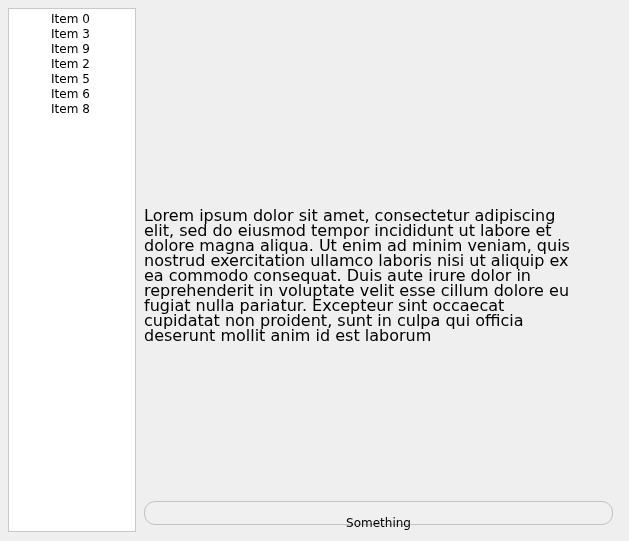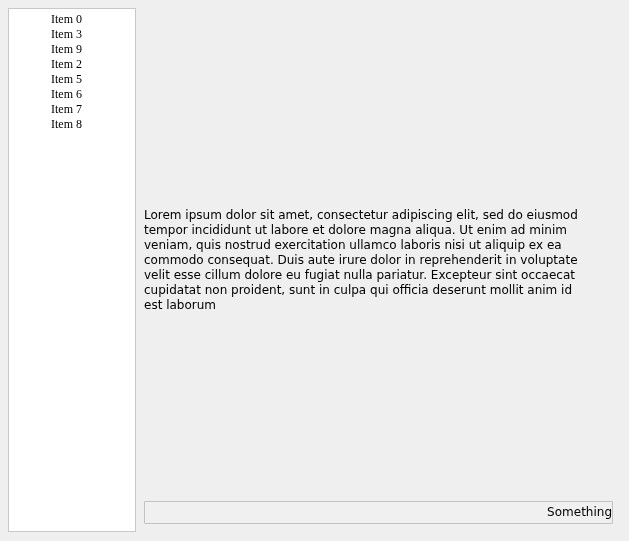--- a/index.html
+++ b/index.html
@@ -29,21 +29,20 @@
     position: absolute;
     left: 8px;
     top: 8px;
     width: 128px;
     height: 524px;
     background: #ffffff;
     border: 1px solid #c8c8c8;
     box-sizing: border-box;
     overflow: hidden;
     padding-top: 3px;
-    font-family: Liberation Serif, serif;
   }
   .list-item {
     height: 15px;
     line-height: 15px;
     padding-left: 42px;
     font-size: 12px;
     color: #000000;
     white-space: nowrap;
     box-sizing: border-box;
   }
@@ -54,57 +53,56 @@
     top: 8px;
     width: 485px;
     height: 524px;
     box-sizing: border-box;
   }
   .paragraph {
     position: absolute;
     left: 8px;
     top: 200px;
     width: 438px;
-    font-size: 12px;
+    font-size: 16px;
     line-height: 15px;
     color: #000000;
     text-align: left;
   }
   .bottom-button {
     position: absolute;
     left: 8px;
     top: 493px;
     width: 469px;
     height: 23px;
     background: #f0f0f0;
     border: 1px solid #c2c2c2;
-    border-radius: 1px;
+    border-radius: 11px;
     box-sizing: border-box;
     font-family: "DejaVu Sans", sans-serif;
     font-size: 12px;
     color: #000000;
-    text-align: right;
+    text-align: center;
     line-height: 21px;
-    padding: 0;
+    padding: 11px;
     cursor: default;
   }
 </style>
 </head>
 <body>
 
 <div class="window">
 
   <div class="list-panel">
     <div class="list-item">Item 0</div>
     <div class="list-item">Item 3</div>
     <div class="list-item">Item 9</div>
     <div class="list-item">Item 2</div>
     <div class="list-item">Item 5</div>
     <div class="list-item">Item 6</div>
-    <div class="list-item">Item 7</div>
     <div class="list-item">Item 8</div>
   </div>
 
   <div class="content-area">
     <div class="paragraph">Lorem ipsum dolor sit amet, consectetur adipiscing elit, sed do eiusmod tempor incididunt ut labore et dolore magna aliqua. Ut enim ad minim veniam, quis nostrud exercitation ullamco laboris nisi ut aliquip ex ea commodo consequat. Duis aute irure dolor in reprehenderit in voluptate velit esse cillum dolore eu fugiat nulla pariatur. Excepteur sint occaecat cupidatat non proident, sunt in culpa qui officia deserunt mollit anim id est laborum</div>
     <button class="bottom-button">Something</button>
   </div>
 
 </div>
 

